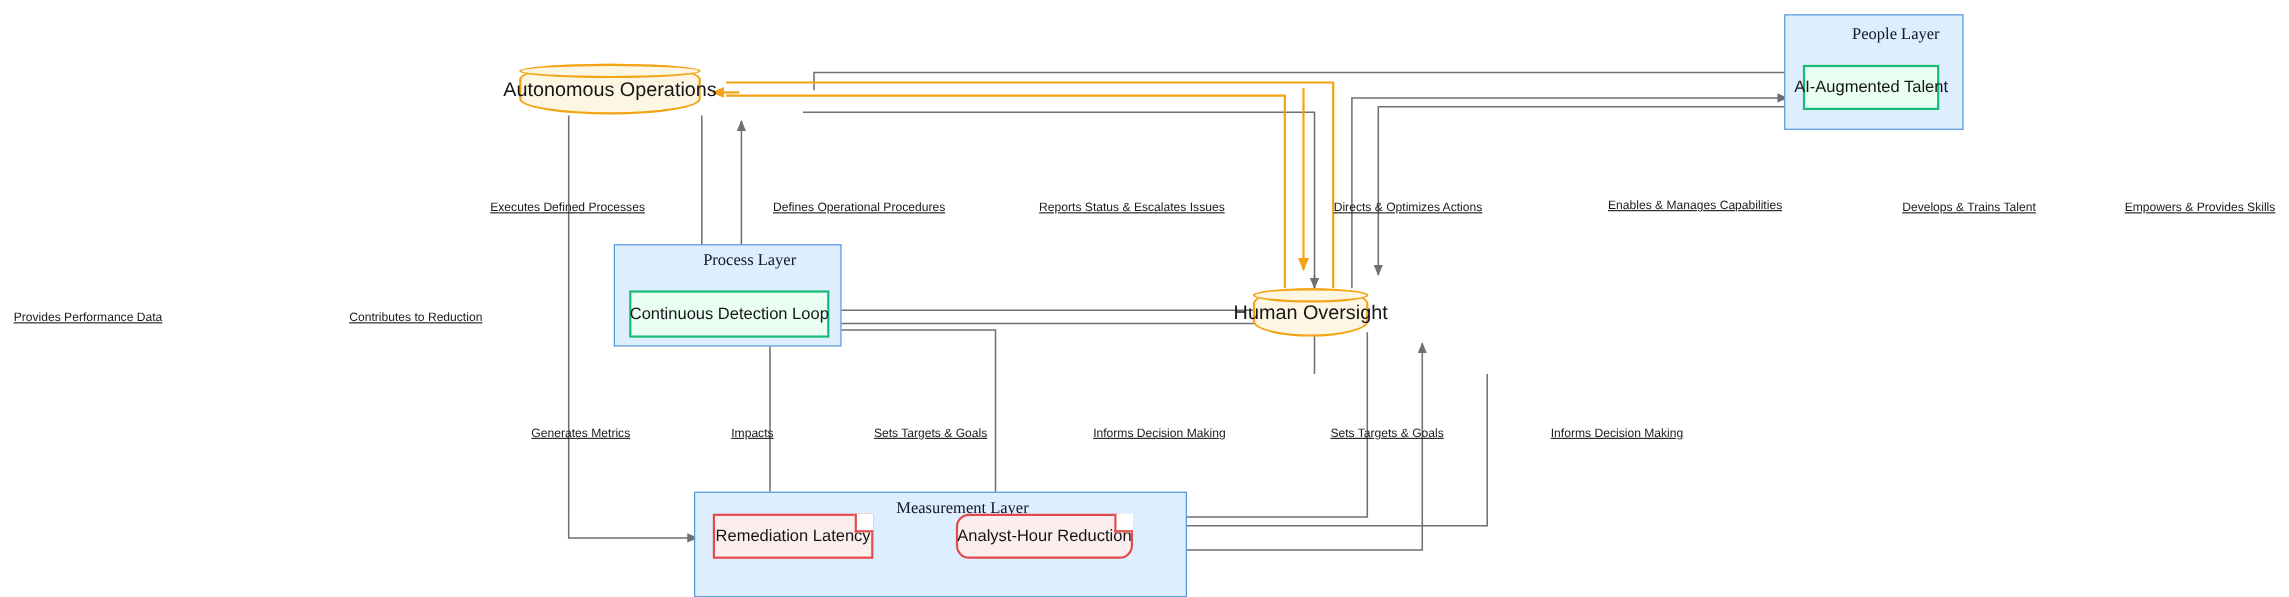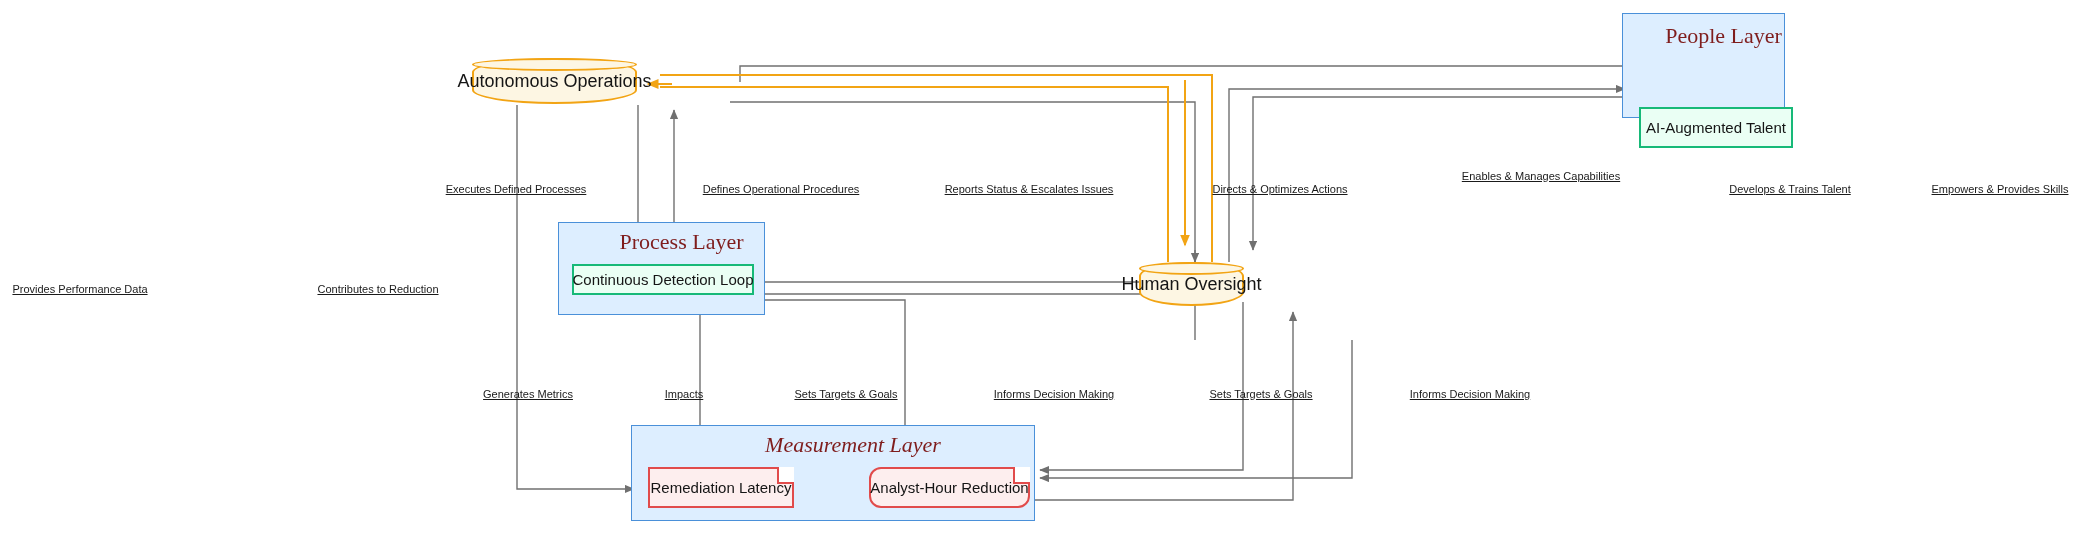--- a/index.html
+++ b/index.html
@@ -16,22 +16,22 @@
     position:absolute;
     background:#ddeeff;
     border:1.3px solid #4a90d9;
     box-sizing:border-box;
   }
   .layer-title{
     position:absolute;
     left:0;right:0;
     text-align:center;
     font-family:"Liberation Serif", serif;
-    font-size:22px;
-    color:#7f1d1d;
+    font-size:15px;
+    color:#0f172a;
     white-space:nowrap;
     margin-left:40px;
   }
 
   
   .cyl{
     position:absolute;
     box-sizing:border-box;
     background:#fdf6e3;
     border:2px solid #f2a414;
@@ -140,58 +140,58 @@
   </svg>
 
   <div class="layer-box" style="left:1622px;top:13px;width:163px;height:105px;">
     <div class="layer-title" style="top:9px;">People Layer</div>
   </div>
 
   <div class="layer-box" style="left:558px;top:222px;width:207px;height:93px;">
     <div class="layer-title" style="top:6px;">Process Layer</div>
   </div>
 
-  <div class="layer-box" style="left:631px;top:425px;width:404px;height:96px;font-style:italic;">
+  <div class="layer-box" style="left:631px;top:447px;width:448px;height:96px;">
     <div class="layer-title" style="top:6px;">Measurement Layer</div>
   </div>
 
   <div class="cyl" style="left:472px;top:58px;width:165px;height:46px;">
     <span>Autonomous Operations</span>
   </div>
 
   <div class="cyl" style="left:1139px;top:262px;width:105px;height:44px;">
     <span>Human Oversight</span>
   </div>
 
-  <div class="rect-node" style="left:1639px;top:59px;width:154px;height:41px;margin-top:48px;">
+  <div class="rect-node" style="left:1639px;top:59px;width:124px;height:41px;">
     <span>AI-Augmented Talent</span>
   </div>
 
-  <div class="rect-node" style="left:572px;top:264px;width:182px;height:31px;">
+  <div class="rect-node" style="left:572px;top:264px;width:182px;height:43px;">
     <span>Continuous Detection Loop</span>
   </div>
 
   <div class="note-node" style="left:648px;top:467px;width:146px;height:41px;">
     <span class="fold"></span>
     <span>Remediation Latency</span>
   </div>
 
   <div class="note-node" style="left:869px;top:467px;width:161px;height:41px;border-radius:12px;">
     <span class="fold"></span>
     <span>Analyst-Hour Reduction</span>
   </div>
 
   <div id="edge-label-host">
       <div class="edge-label" style="left: 80px; top: 283px;">Provides Performance Data</div>
       <div class="edge-label" style="left: 378px; top: 283px;">Contributes to Reduction</div>
       <div class="edge-label" style="left: 516px; top: 183px;">Executes Defined Processes</div>
       <div class="edge-label" style="left: 781px; top: 183px;">Defines Operational Procedures</div>
       <div class="edge-label" style="left: 1029px; top: 183px;">Reports Status &amp; Escalates Issues</div>
       <div class="edge-label" style="left: 1280px; top: 183px;">Directs &amp; Optimizes Actions</div>
-      <div class="edge-label" style="left: 1529px; top: 170px; padding-left: 24px;">Enables &amp; Manages Capabilities</div>
+      <div class="edge-label" style="left: 1529px; top: 181px; padding-left: 24px;">Enables &amp; Manages Capabilities</div>
       <div class="edge-label" style="left: 1770px; top: 183px; padding-left: 40px;">Develops &amp; Trains Talent</div>
       <div class="edge-label" style="left: 2000px; top: 183px;">Empowers &amp; Provides Skills</div>
       <div class="edge-label" style="left: 528px; top: 388px;">Generates Metrics</div>
       <div class="edge-label" style="left: 684px; top: 388px;">Impacts</div>
       <div class="edge-label" style="left: 846px; top: 388px;">Sets Targets &amp; Goals</div>
       <div class="edge-label" style="left: 1054px; top: 388px;">Informs Decision Making</div>
       <div class="edge-label" style="left: 1261px; top: 388px;">Sets Targets &amp; Goals</div>
       <div class="edge-label" style="left: 1470px; top: 388px;">Informs Decision Making</div>
     </div>
 

